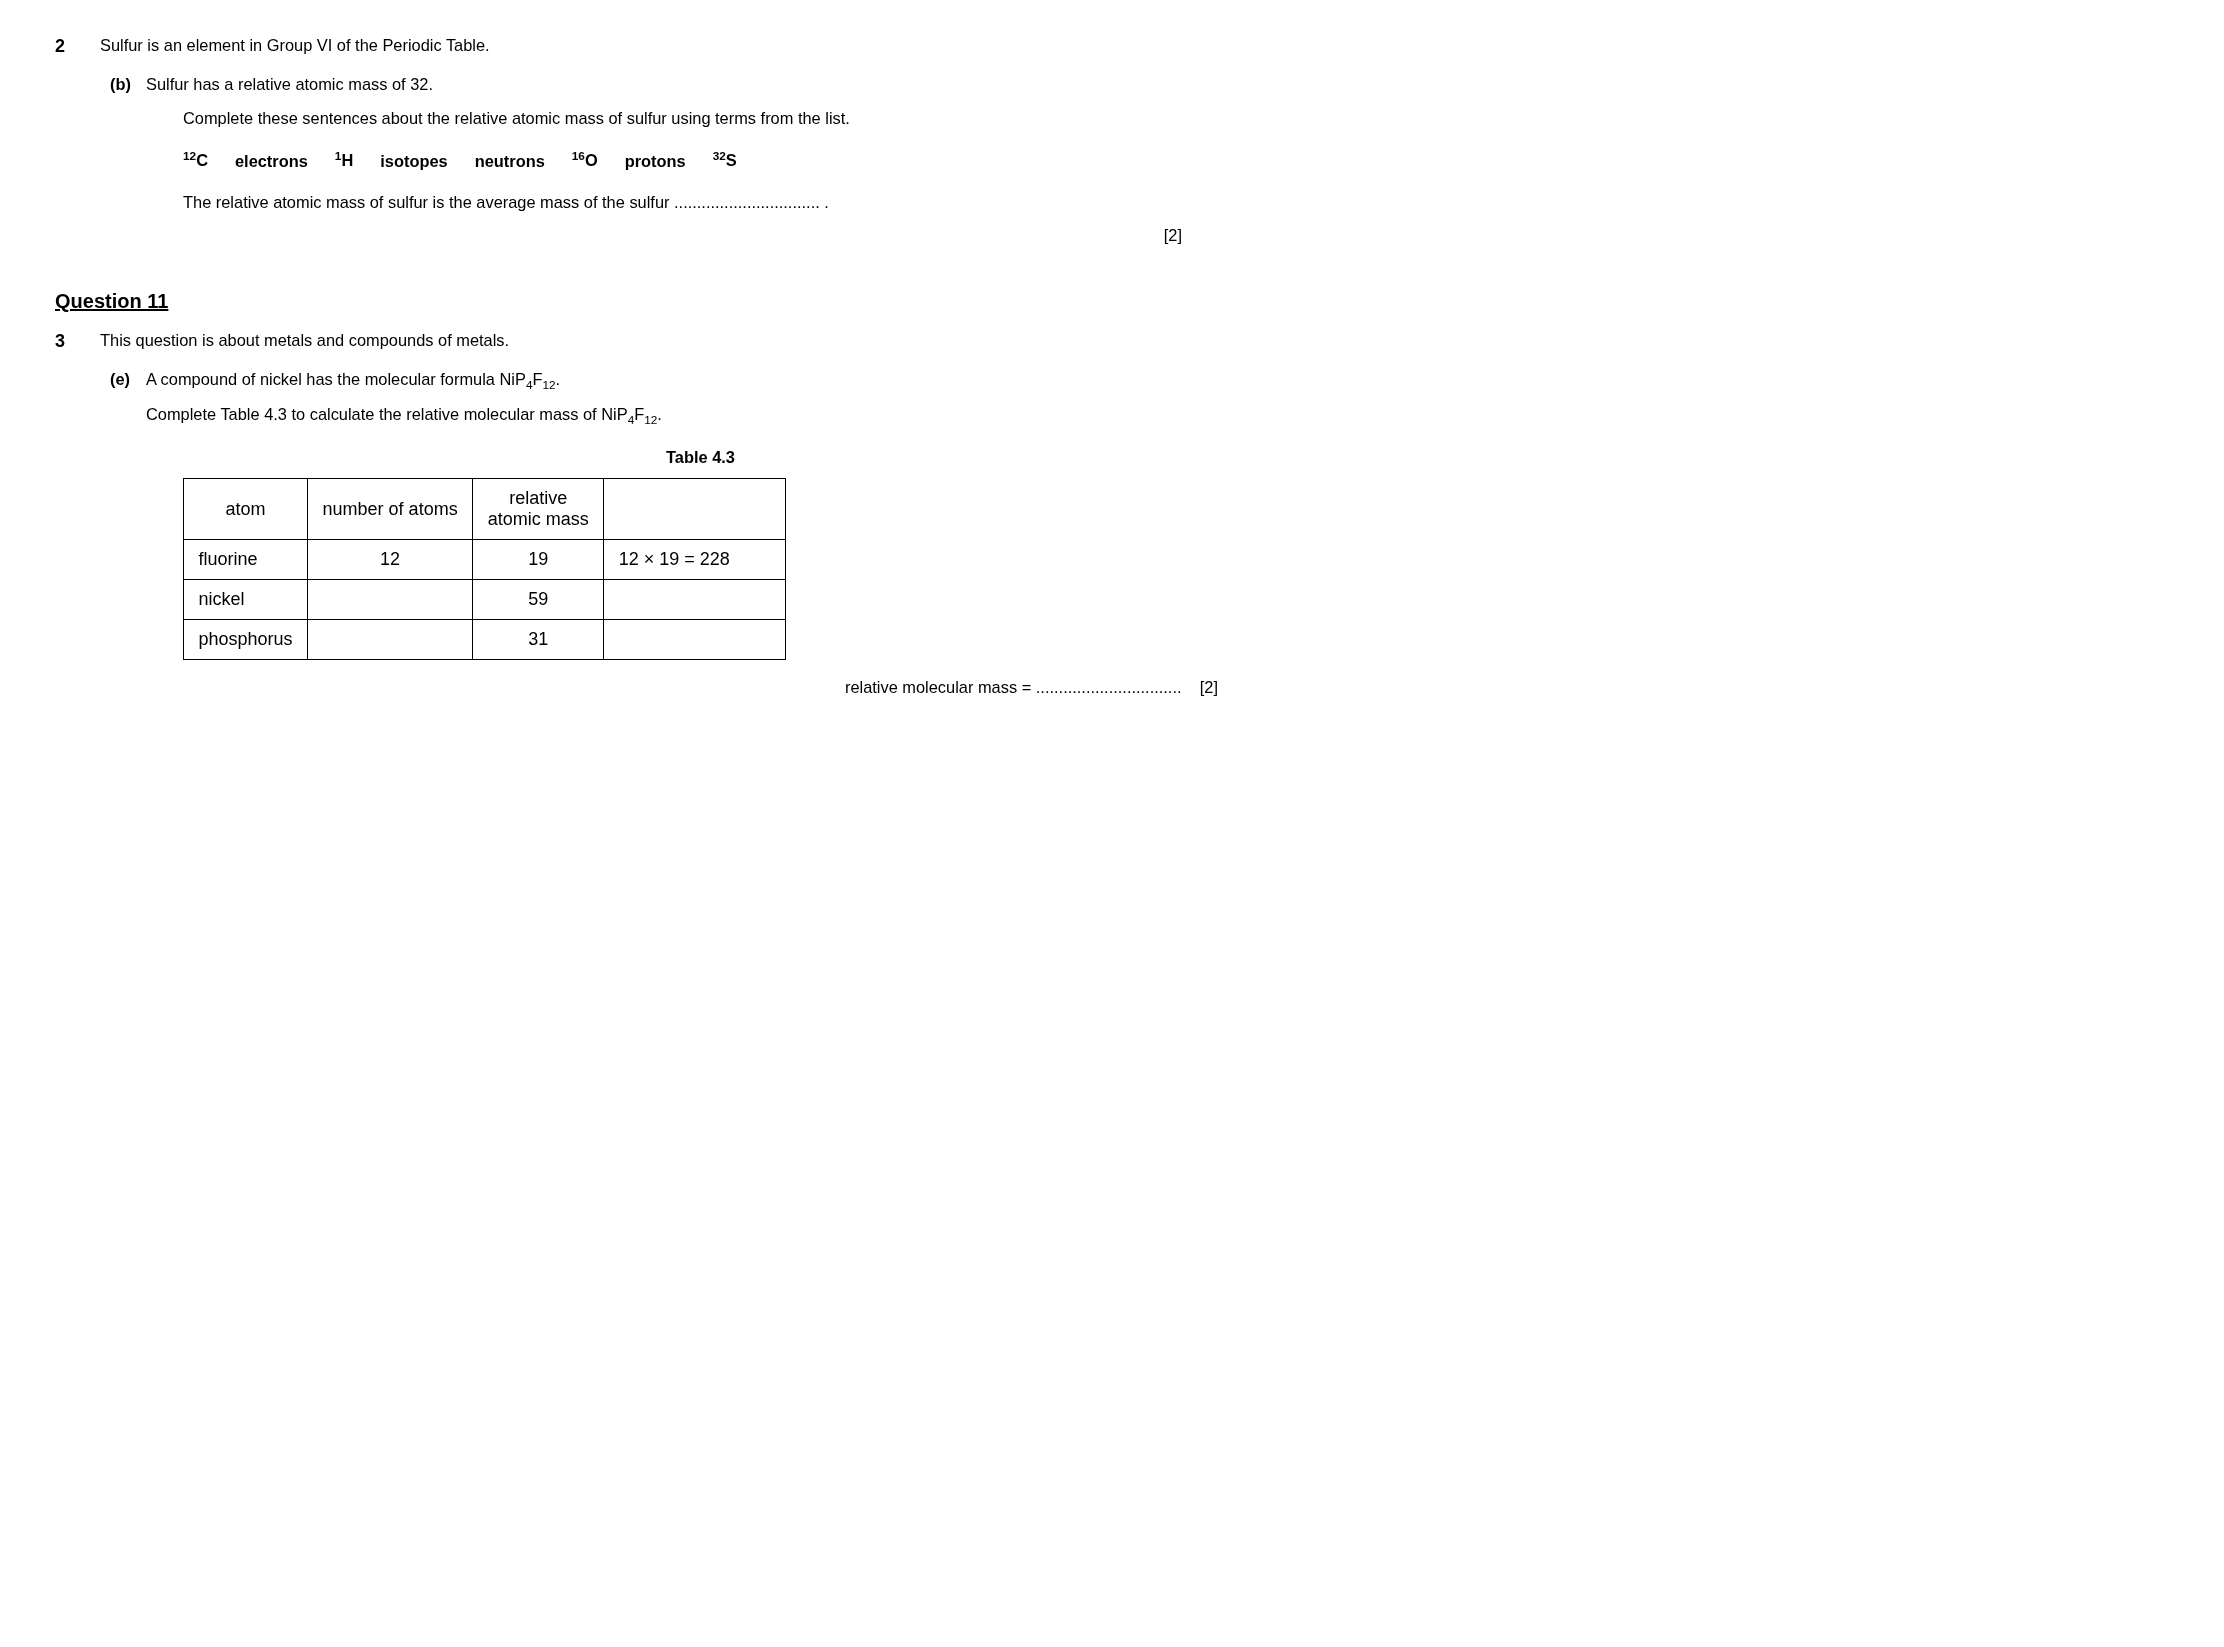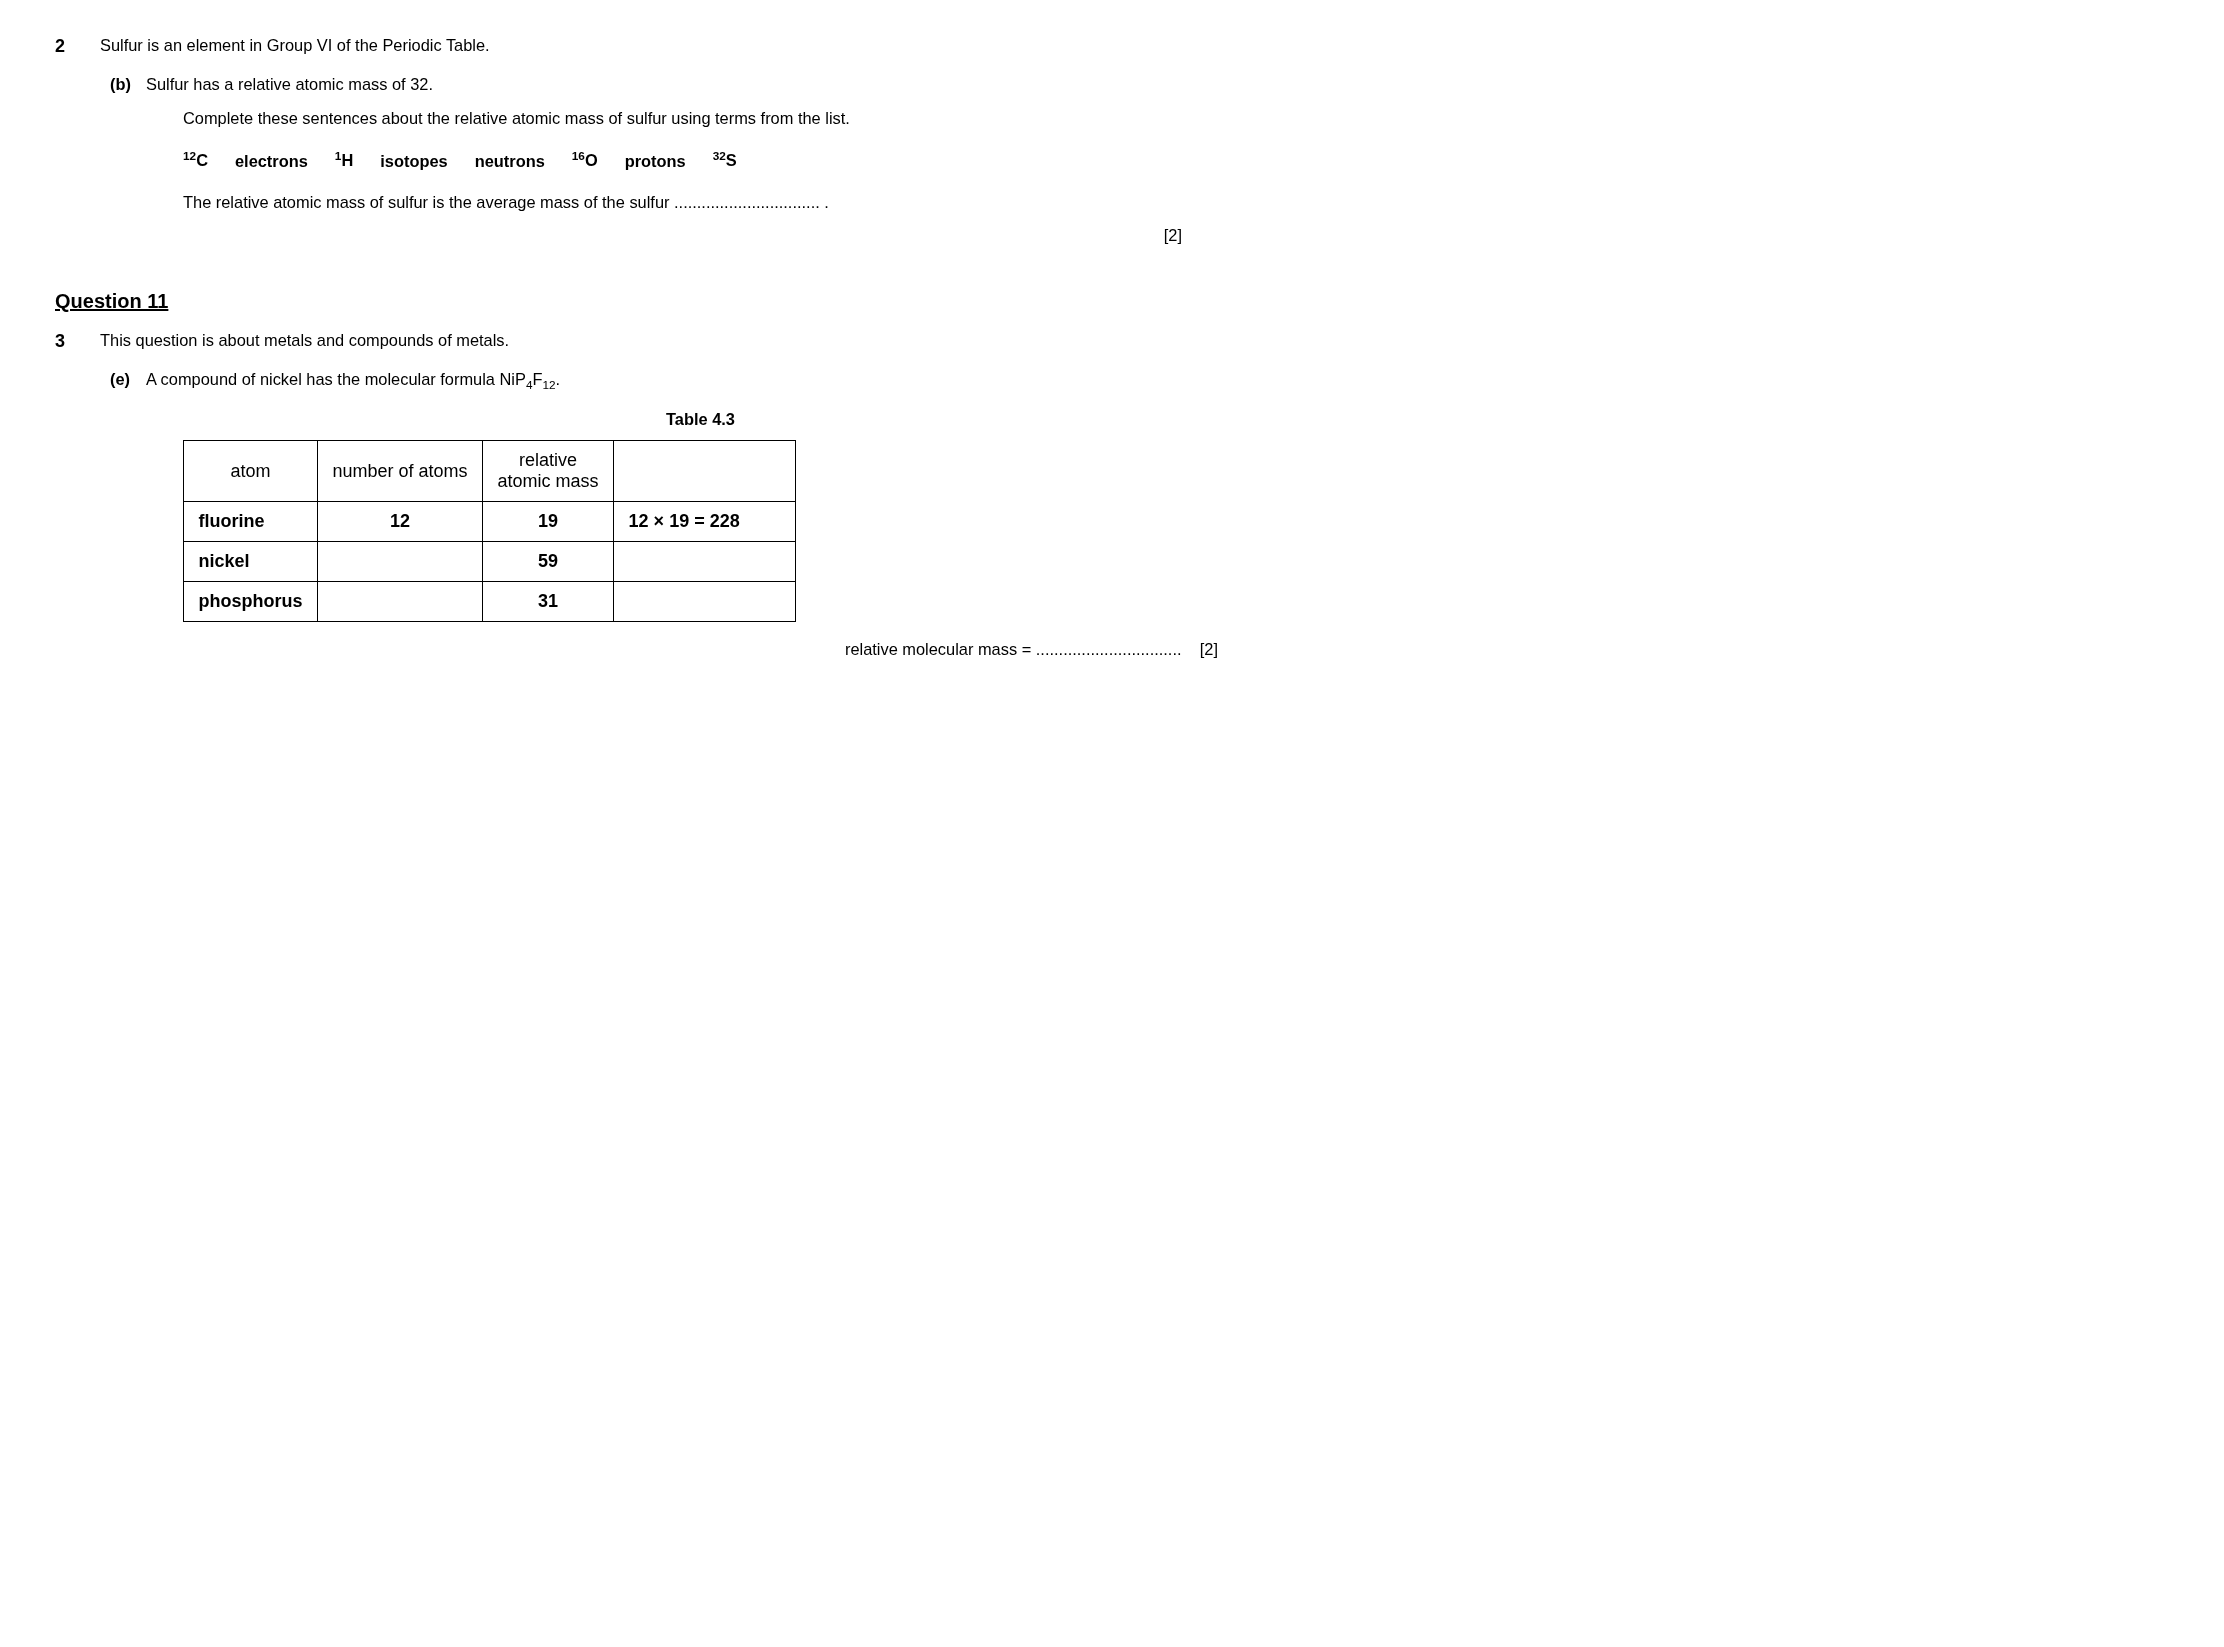--- a/index.html
+++ b/index.html
@@ -88,21 +88,20 @@
       font-size: 18px;
       min-width: 455px;
     }
 
     table.data-table th,
     table.data-table td {
       border: 0.9px solid #000;
       padding: 9px 14.5px;
       text-align: center;
       vertical-align: middle;
-      font-weight: bold;
     }
 
     table.data-table th {
       font-weight: normal;
       background: #fff;
     }
 
     table.data-table td:first-child {
       text-align: left;
     }
@@ -188,20 +187,23 @@
   </div>
 
   <div class="sub-question" style="margin-left: 55px;">
     <div class="sub-q-row">
       <span class="sub-q-label">(e)</span>
       <span class="sub-q-content">
         <span>A compound of nickel has the molecular formula NiP</span><sub style="font-size:11.8px;">4</sub><span>F</span><sub style="font-size:11.8px;">12</sub><span>.</span>
       </span>
     </div>
 
+    <div class="sentence-line" style="margin-left: 36px; margin-top: 9px;">
+      <span>Complete Table 4.3 to calculate the relative molecular mass of NiP</span><sub style="font-size:11.8px;">4</sub><span>F</span><sub style="font-size:11.8px;">12</sub><span>.</span>
+    </div>
 
     <div class="table-wrapper" style="margin-left: 73px; margin-top: 18px;">
       <div class="table-caption">Table 4.3</div>
       <table class="data-table">
         <thead>
           <tr>
             <th>atom</th>
             <th>number of atoms</th>
             <th>relative<br>atomic mass</th>
             <th style="min-width: 182px; border-left: 0.9px solid #000;"></th>

